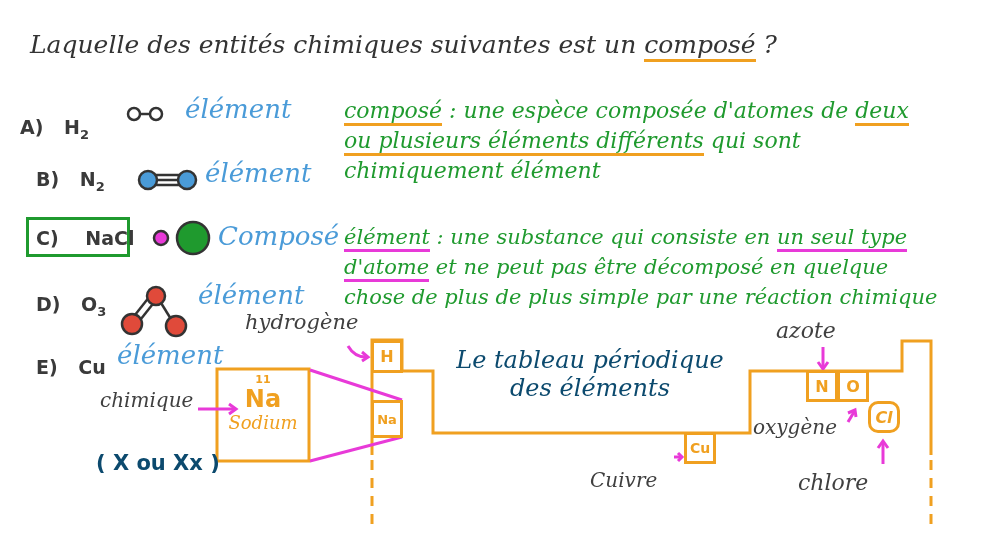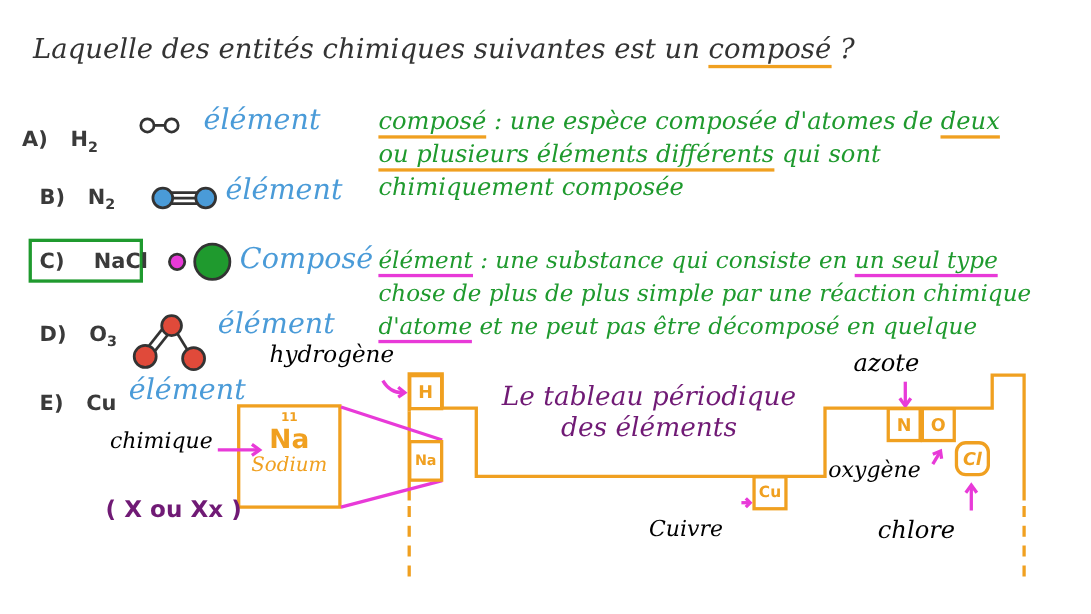--- a/index.html
+++ b/index.html
@@ -3,22 +3,22 @@
 <meta charset="utf-8">
 <style>
   html, body { margin:0; padding:0; }
   body { width:992px; height:558px; background:#ffffff; position:relative; overflow:hidden;
          font-family:"DejaVu Serif", serif; }
   .abs { position:absolute; white-space:nowrap; }
   .hand { font-family:"DejaVu Serif", serif; font-style:italic; }
   .label { font-family:"DejaVu Sans", sans-serif; font-weight:bold; color:#3a3a3a; font-size:19px; }
   .blue { color:#4a9bd8; }
   .green { color:#1f9a2e; }
-  .orange { color:#701a75; }
-  .pink { color:#000000; }
+  .orange { color:#0c4a6e; }
+  .pink { color:#404040; }
   .dark { color:#333333; }
   .ul-orange { border-bottom:3px solid #f0a020; }
   .ul-pink { border-bottom:3px solid #e83ad8; }
   svg.overlay { position:absolute; left:0; top:0; }
   .cell { position:absolute; border:3px solid #f0a020; box-sizing:border-box;
           font-family:"DejaVu Sans", sans-serif; font-weight:bold; color:#f0a020;
           display:flex; align-items:center; justify-content:center; font-size:16px; }
 </style>
 </head>
 <body>
@@ -85,27 +85,27 @@
     <line x1="158" y1="298" x2="174" y2="324" stroke="#333" stroke-width="2.5"></line>
     <circle cx="156" cy="296" r="9" fill="#e04a3a" stroke="#333" stroke-width="2.5"></circle>
     <circle cx="132" cy="324" r="10" fill="#e04a3a" stroke="#333" stroke-width="2.5"></circle>
     <circle cx="176" cy="326" r="10" fill="#e04a3a" stroke="#333" stroke-width="2.5"></circle>
   </g>
 </svg>
 
 <div class="abs hand green" style="left:344px;top:96px;font-size:22px;line-height:30px;">
   <div><span class="ul-orange">composé</span><span> : une espèce composée d'atomes de </span><span class="ul-orange">deux</span></div>
   <div><span class="ul-orange">ou plusieurs éléments différents</span><span> qui sont</span></div>
-  <div>chimiquement composée</div>
+  <div>chimiquement élément</div>
 </div>
 
 <div class="abs hand green" style="left:344px;top:222px;font-size:21px;line-height:30px;">
   <div><span class="ul-pink">élément</span><span> : une substance qui consiste en </span><span class="ul-pink">un seul type</span></div>
+  <div><span class="ul-pink">d'atome</span><span> et ne peut pas être décomposé en quelque</span></div>
   <div>chose de plus de plus simple par une réaction chimique</div>
-  <div><span class="ul-pink">d'atome</span><span> et ne peut pas être décomposé en quelque</span></div>
 </div>
 
 <svg class="overlay" width="992" height="558">
   <g fill="none" stroke="#f0a020" stroke-width="3">
 
     <polyline points="372,374 372,340 402,340 402,371 433,371 433,433 750,433 750,371 902,371 902,341 931,341 931,455"></polyline>
     <line x1="372" y1="374" x2="372" y2="455"></line>
 
     <line x1="372" y1="460" x2="372" y2="528" stroke-dasharray="10,8"></line>
     <line x1="931" y1="460" x2="931" y2="528" stroke-dasharray="10,8"></line>

